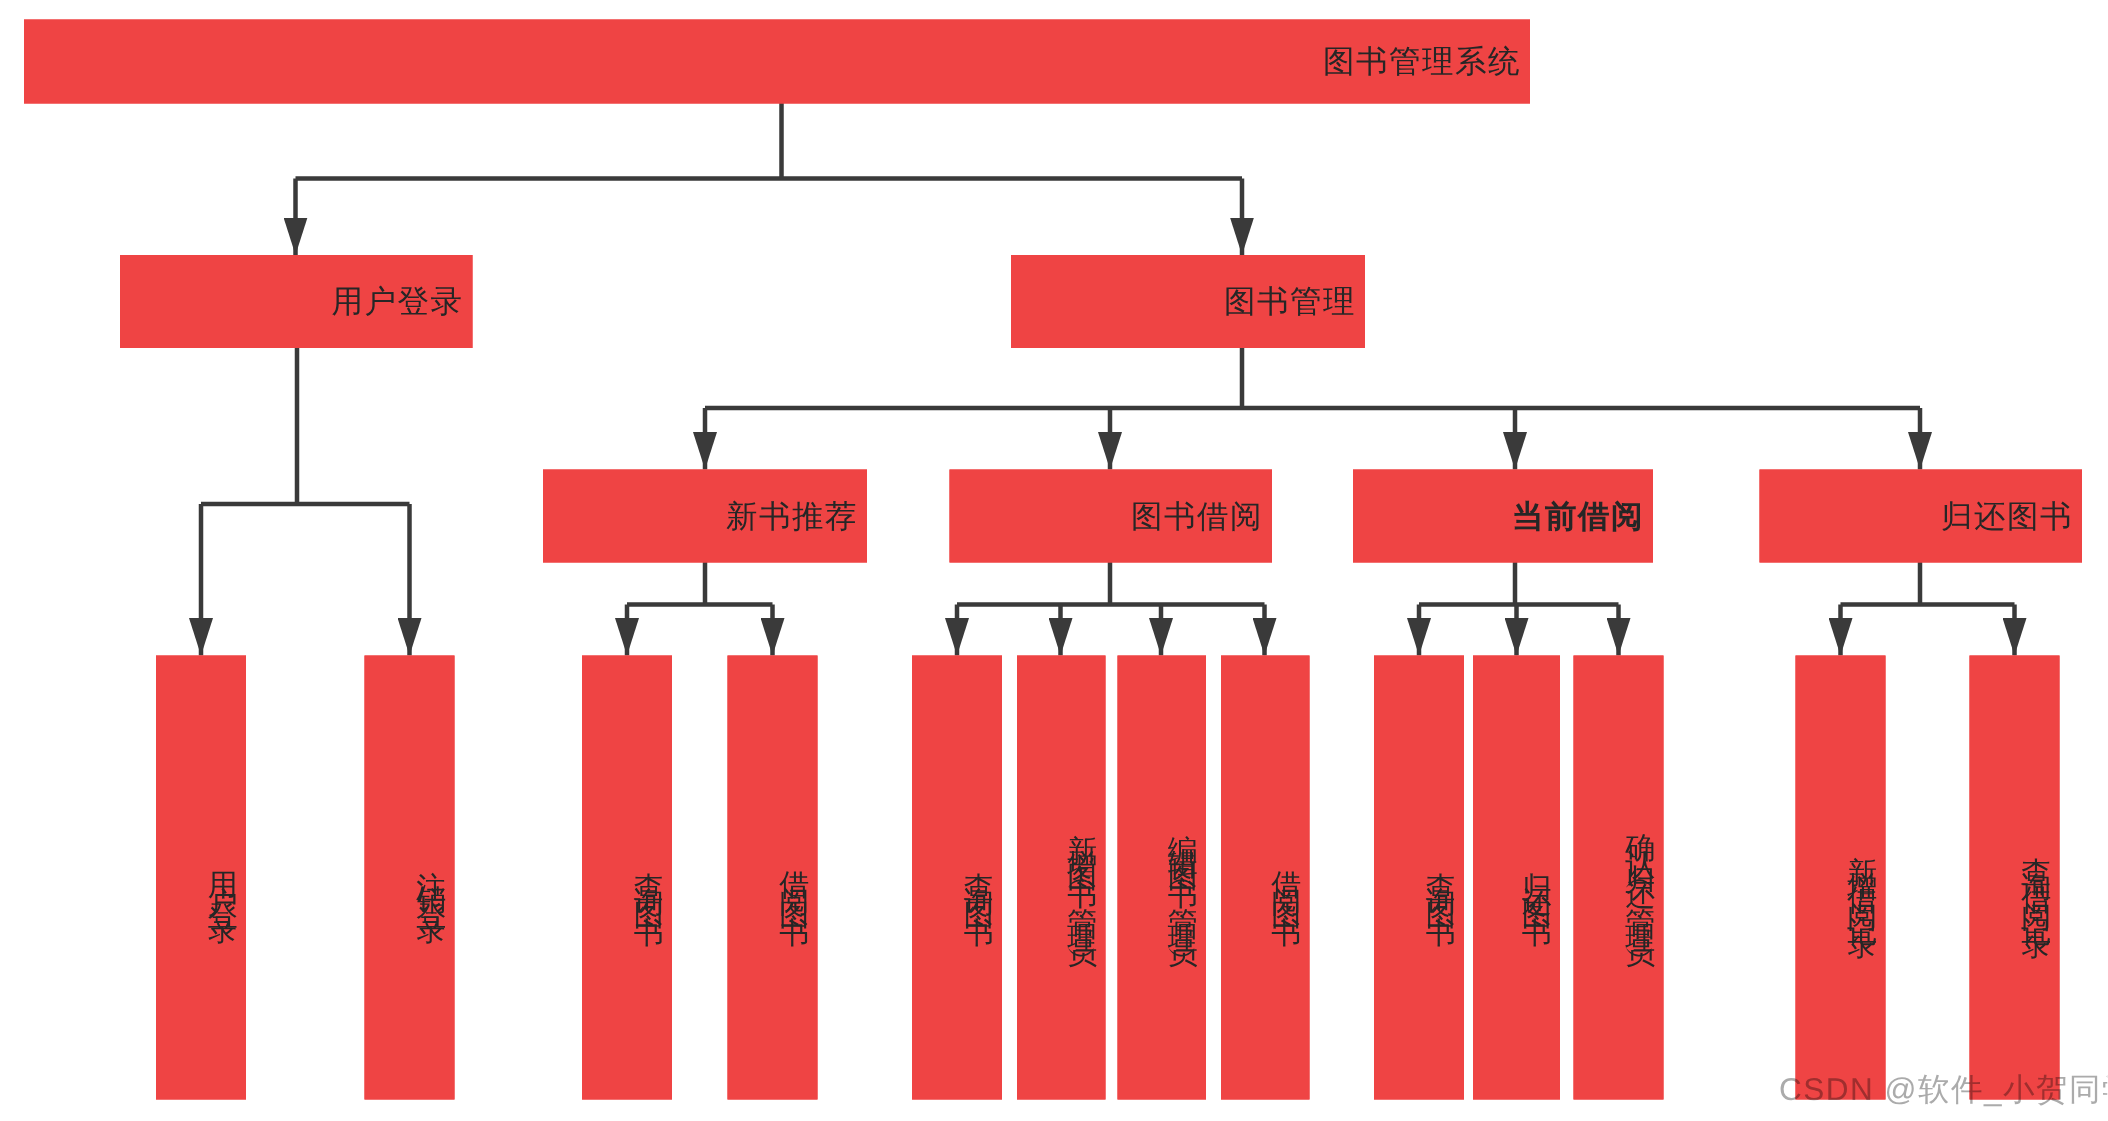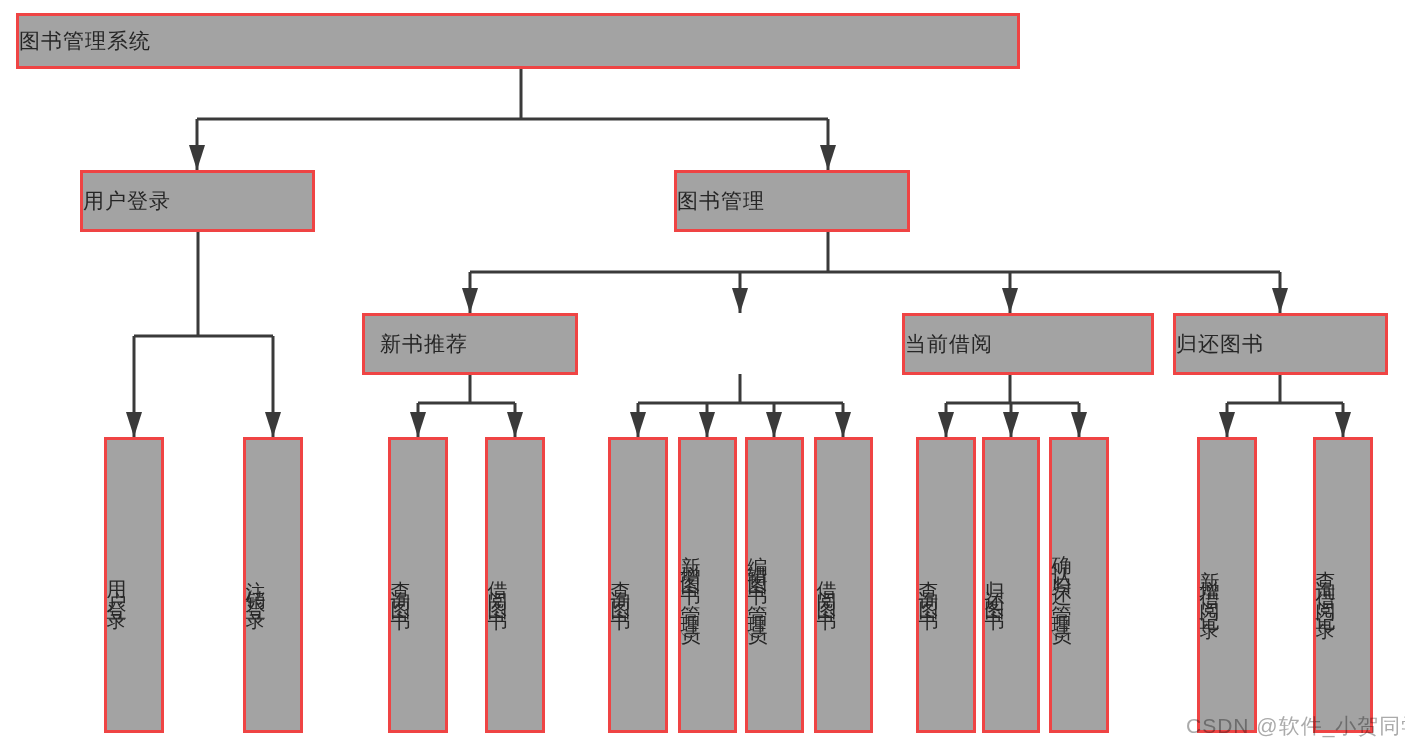--- a/index.html
+++ b/index.html
@@ -13,25 +13,25 @@
   }
   svg.connectors {
     position: absolute;
     left: 0; top: 0;
     width: 1405px; height: 747px;
     z-index: 1;
   }
   .node {
     position: absolute;
     box-sizing: border-box;
-    border: 3px solid #ef4444;
-    background: #a3a3a3;
+    border: 6px solid #ef4444;
+    background: #ef4444;
     display: flex;
     align-items: center;
-    justify-content: flex-start;
+    justify-content: flex-end;
     z-index: 2;
   }
   .node .box-label {
     font-size: 21px;
     color: #262626;
     letter-spacing: 1px;
     white-space: nowrap;
   }
   .leaf .box-label {
     writing-mode: vertical-lr;
@@ -106,21 +106,24 @@
   <div class="node" style="left:80px; top:170px; width:235px; height:62px;">
     <span class="box-label">用户登录</span>
   </div>
   <div class="node" style="left:674px; top:170px; width:236px; height:62px;">
     <span class="box-label">图书管理</span>
   </div>
 
   <div class="node" style="left:362px; top:313px; width:216px; height:62px;padding-left:15px;">
     <span class="box-label">新书推荐</span>
   </div>
-  <div class="node" style="left:902px; top:313px; width:252px; height:62px;">
+  <div class="node" style="left:633px; top:313px; width:215px; height:62px;">
+    <span class="box-label">图书借阅</span>
+  </div>
+  <div class="node" style="left:902px; top:313px; width:200px; height:62px;font-weight:bold;">
     <span class="box-label">当前借阅</span>
   </div>
   <div class="node" style="left:1173px; top:313px; width:215px; height:62px;">
     <span class="box-label">归还图书</span>
   </div>
 
   <div class="node leaf" style="left:104px; top:437px; width:60px; height:296px;">
     <span class="box-label">用户登录</span>
   </div>
   <div class="node leaf" style="left:243px; top:437px; width:60px; height:296px;">

